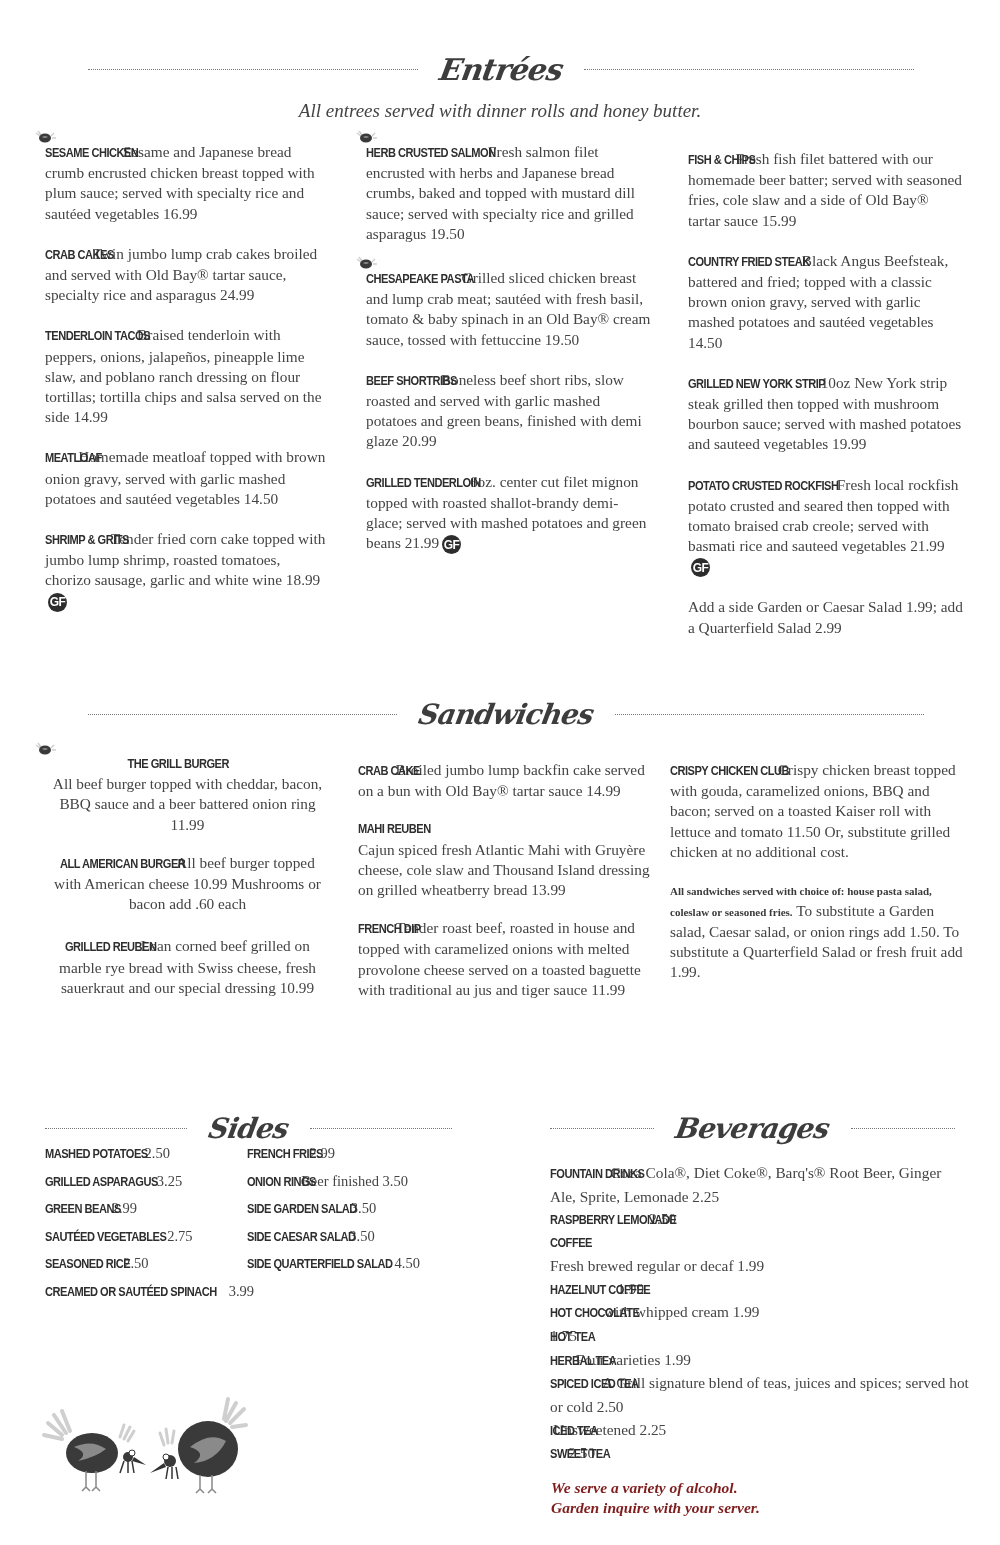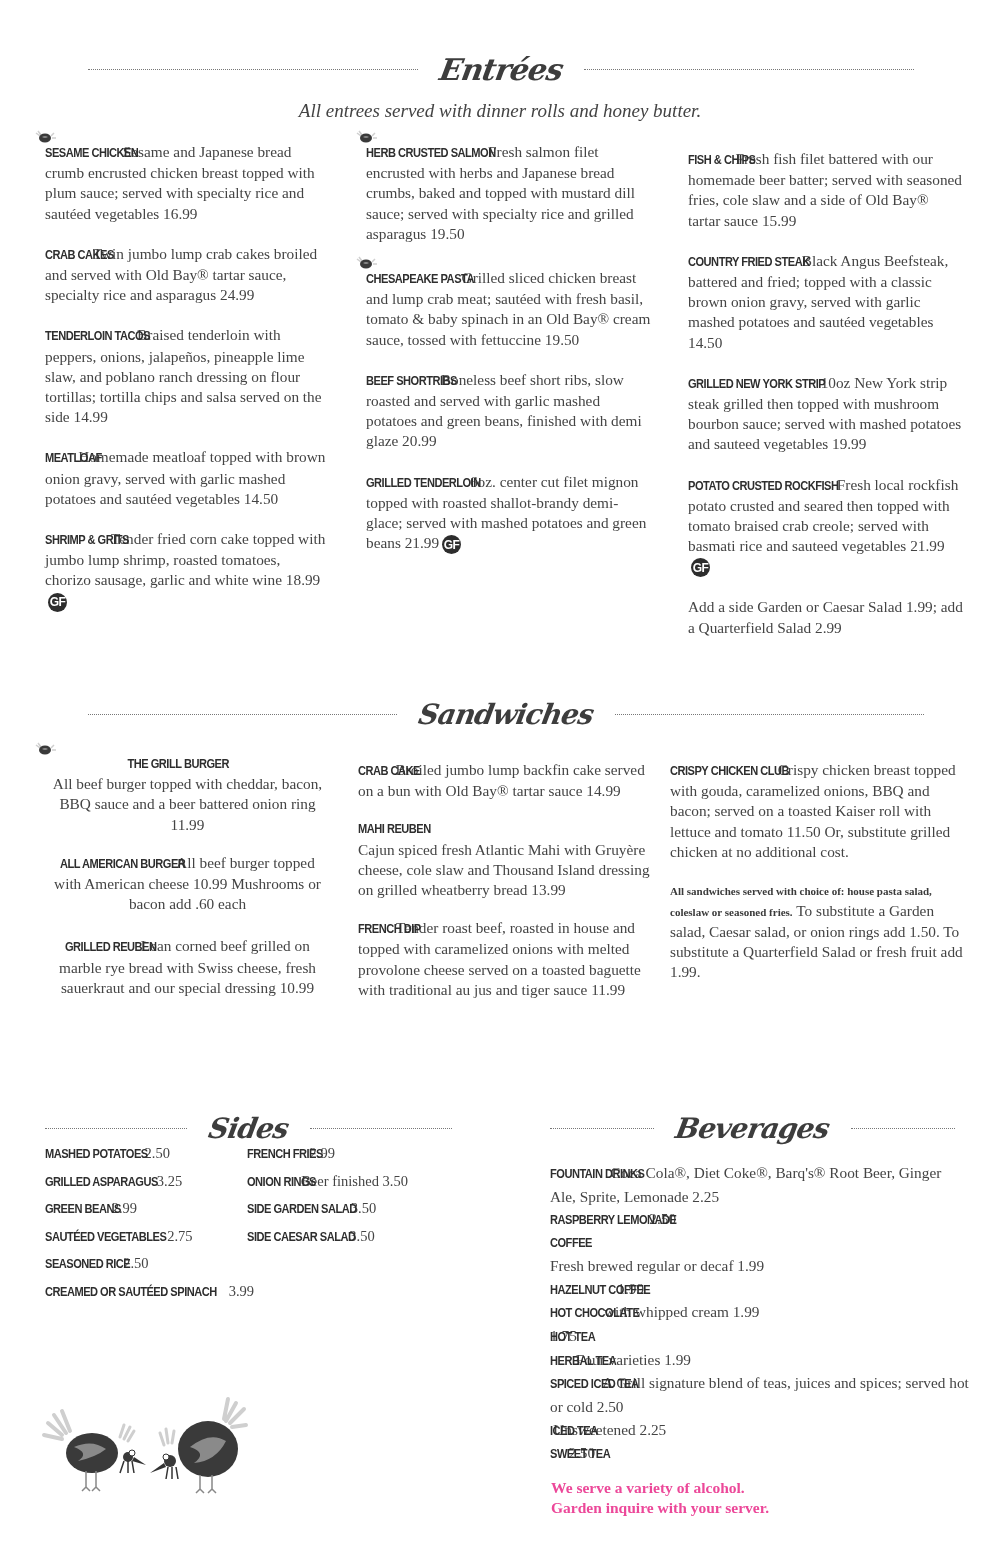--- a/index.html
+++ b/index.html
@@ -30,21 +30,21 @@
   .note-italic { }
   .gf { display: inline-flex; align-items: center; justify-content: center; width: 19px; height: 19px;
     border-radius: 50%; background: #2d2d2d; color: #fff; font-family: "Liberation Sans", sans-serif;
     font-weight: bold; font-size: 12px; vertical-align: middle; margin-left: 3px; letter-spacing: -0.5px; }
   .hen-mini { display: block; width: 22px; height: 14px; margin: -8px 0 -2px -10px; }
 
   .bold-note { font-weight: bold; font-size: 11px; line-height: 20px; color: #3a3a3a; }
 
   .sides-list .row { font-size: 14.5px; line-height: 27.5px; color: #444; white-space: nowrap; }
   .bev-list .row { font-size: 15.3px; line-height: 22.7px; color: #444; }
-  .alcohol { font-weight: bold; font-size: 15.5px; line-height: 20px; color: #ec4899; }
+  .alcohol { font-style: italic; font-weight: bold; font-size: 15.5px; line-height: 20px; color: #7f1d1d; }
 </style>
 </head>
 <body>
 
 <div class="heading-row" style="left:88px; top:52px; width:826px;">
   <div class="dots"></div>
   <div class="script-title" style="font-size:30px;">Entrées</div>
   <div class="dots"></div>
 </div>
 <div class="subtitle">All entrees served with dinner rolls and honey butter.</div>
@@ -122,20 +122,21 @@
     <div class="row"><span class="name">GREEN BEANS</span> <span class="price">2.99</span></div>
     <div class="row"><span class="name">SAUTÉED VEGETABLES</span> <span class="price">2.75</span></div>
     <div class="row"><span class="name">SEASONED RICE</span> <span class="price">2.50</span></div>
     <div class="row"><span class="name">CREAMED OR SAUTÉED SPINACH</span> <span class="price">3.99</span></div>
   </div>
 <div class="col sides-list" id="sides-right" style="left:247px; top:1140px; width:240px;">
     <div class="row"><span class="name">FRENCH FRIES</span> <span class="price">2.99</span></div>
     <div class="row"><span class="name">ONION RINGS</span> <span class="desc">Beer finished</span> <span class="price">3.50</span></div>
     <div class="row"><span class="name">SIDE GARDEN SALAD</span> <span class="price">3.50</span></div>
     <div class="row"><span class="name">SIDE CAESAR SALAD</span> <span class="price">3.50</span></div>
+    <div class="row"><span class="name">SIDE QUARTERFIELD SALAD</span> <span class="price">4.50</span></div>
   </div>
 
 <div class="heading-row" style="left:550px; top:1112px; width:405px;">
   <div class="dots"></div>
   <div class="script-title" style="font-size:28px;">Beverages</div>
   <div class="dots"></div>
 </div>
 <div class="col bev-list" id="bev-list" style="left:550px; top:1162px; width:420px;">
     <div class="row"><span class="name">FOUNTAIN DRINKS</span> <span class="desc">Coca Cola®, Diet Coke®, Barq's® Root Beer, Ginger Ale, Sprite, Lemonade</span> <span class="price">2.25</span></div>
     <div class="row"><span class="name">RASPBERRY LEMONADE</span> <span class="price">2.50</span></div>

